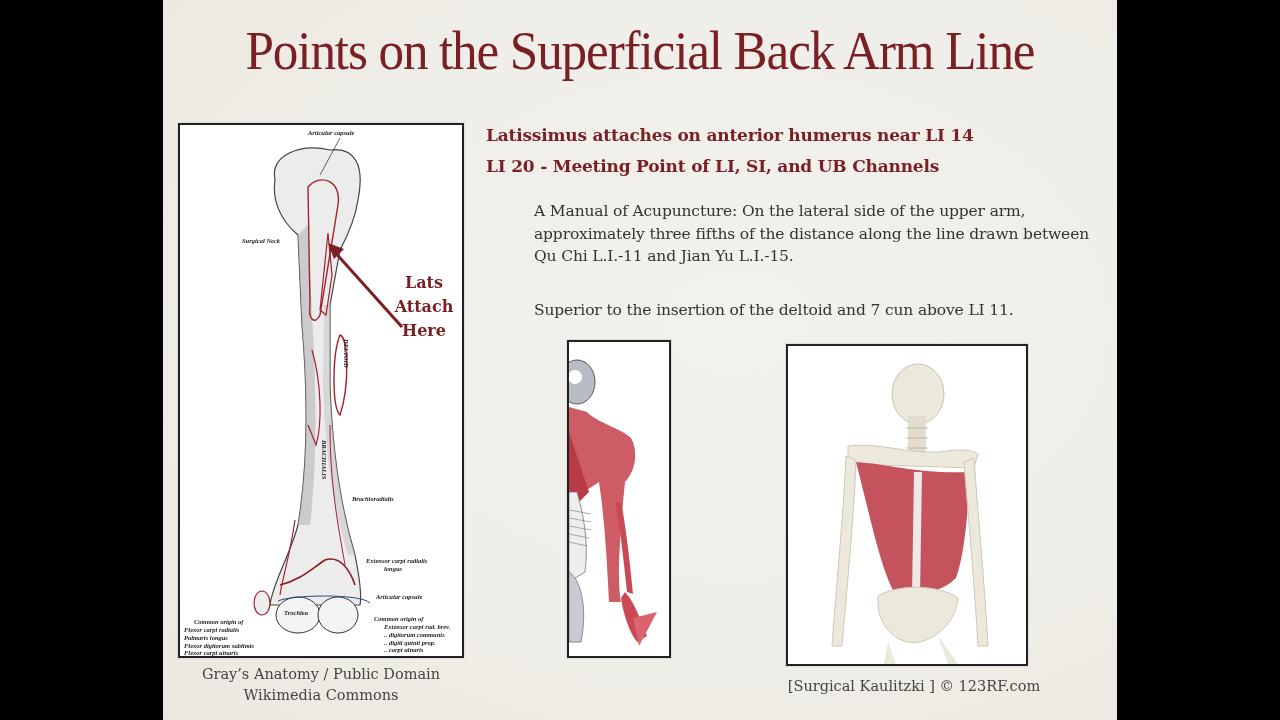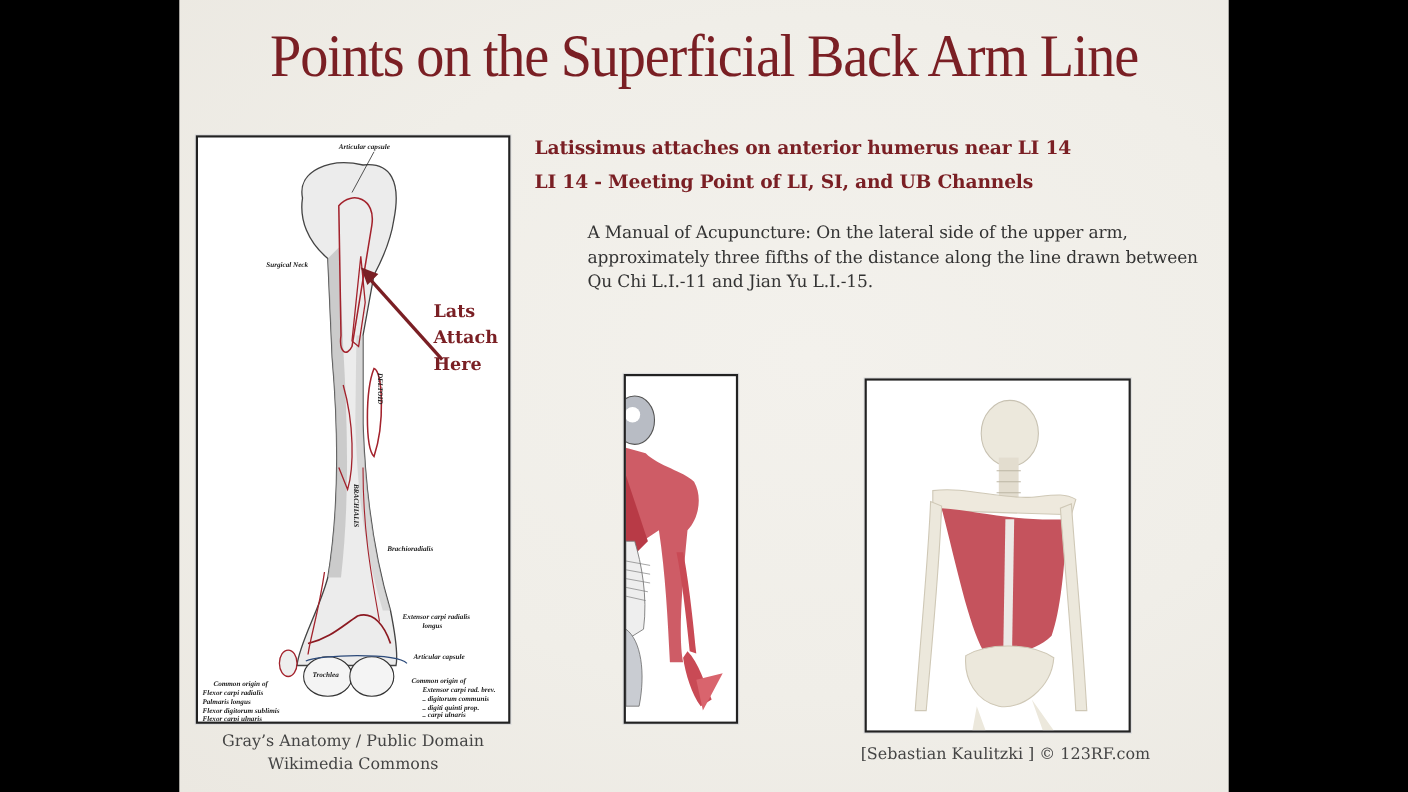--- a/index.html
+++ b/index.html
@@ -24,37 +24,38 @@
   }
   .frame {
     position:absolute; background:#fff; border:2px solid #222; box-sizing:border-box; overflow:hidden;
     box-shadow:0 0 0 1px #ddd;
   }
   .caption {
     position:absolute; font-family:"DejaVu Serif", serif; font-size:14.5px; color:#444; text-align:center; line-height:21px;
   }
   .lats {
     position:absolute; font-family:"DejaVu Serif", serif; font-weight:bold; font-size:16px;
-    color:#7a1f24; line-height:24px;
+    color:#7a1f24; text-align:center; line-height:24px;
   }
   .tiny { font-family:"Liberation Serif", serif; font-style:italic; font-weight:bold; font-size:6.5px; fill:#222; }
 </style>
 </head>
 <body>
 
 <div class="slide">
 
   <div class="title">Points on the Superficial Back Arm Line</div>
 
   <div class="heading">
     <div>Latissimus attaches on anterior humerus near LI 14</div>
-    <div>LI 14 - Meeting Point of LI, SI, and UB Channels</div>
+    <div>LI 20 - Meeting Point of LI, SI, and UB Channels</div>
   </div>
 
   <div class="body-text" style="top:200px;">A Manual of Acupuncture: On the lateral side of the upper arm, approximately three fifths of the distance along the line drawn between Qu Chi L.I.-11 and Jian Yu L.I.-15.</div>
+  <div class="body-text" style="top:299px;">Superior to the insertion of the deltoid and 7 cun above LI 11.</div>
 
   <div class="frame" style="left:15px; top:123px; width:286px; height:535px;">
     <svg width="282" height="531" viewBox="0 0 282 531">
 
       <path d="M95,55 C90,30 120,18 150,25 C175,22 185,40 178,75 C175,95 168,110 160,125 L150,180 L150,260 C152,320 160,380 175,430 C180,455 182,470 180,480 L90,480 C92,460 110,430 118,400 C128,340 128,270 122,200 L118,110 C100,95 92,75 95,55 Z" fill="#ececec" stroke="#444" stroke-width="1.2"></path>
 
       <path d="M118,110 L122,200 C128,270 128,340 118,400 L130,400 C138,330 136,260 132,190 L128,100 Z" fill="#bdbdbd" opacity="0.7"></path>
       <path d="M150,180 L150,260 C152,320 160,380 175,430 L168,430 C150,370 145,320 143,260 L144,180Z" fill="#c9c9c9" opacity="0.6"></path>
 
       <path d="M128,62 C140,48 162,55 158,80 L140,190 C135,200 128,195 130,180 Z" fill="none" stroke="#a3222c" stroke-width="1.4"></path>
@@ -144,15 +145,15 @@
       <path d="M60,100 C90,96 120,108 150,106 C170,104 180,102 190,108 L186,122 L60,118 Z" fill="#eee9dd" stroke="#cfc8b6"></path>
       <path d="M68,116 C100,118 130,128 182,126 C180,170 176,210 168,232 C150,250 120,250 106,246 C92,220 82,170 68,116 Z" fill="#c5535d"></path>
       <path d="M126,126 L134,126 L132,250 L124,250 Z" fill="#ece9e6"></path>
       <path d="M58,110 C56,160 50,220 44,300 L54,300 C60,230 66,170 68,114 Z" fill="#ece8dc" stroke="#cfc8b6"></path>
       <path d="M186,112 C190,170 196,230 200,300 L190,300 C186,230 180,170 176,116 Z" fill="#ece8dc" stroke="#cfc8b6"></path>
       <path d="M90,250 C110,238 150,238 170,252 C168,280 140,300 120,296 C100,292 88,272 90,250 Z" fill="#ece8dc" stroke="#cfc8b6"></path>
       <path d="M100,296 L96,318 L108,318 Z M150,290 L160,318 L170,318 Z" fill="#ece8dc"></path>
     </svg>
   </div>
 
-  <div class="caption" style="left:606px; top:676px; width:290px;">[Sebastian Kaulitzki ] © 123RF.com</div>
+  <div class="caption" style="left:606px; top:676px; width:290px;">[Surgical Kaulitzki ] © 123RF.com</div>
 
 </div>
 
 </body></html>

